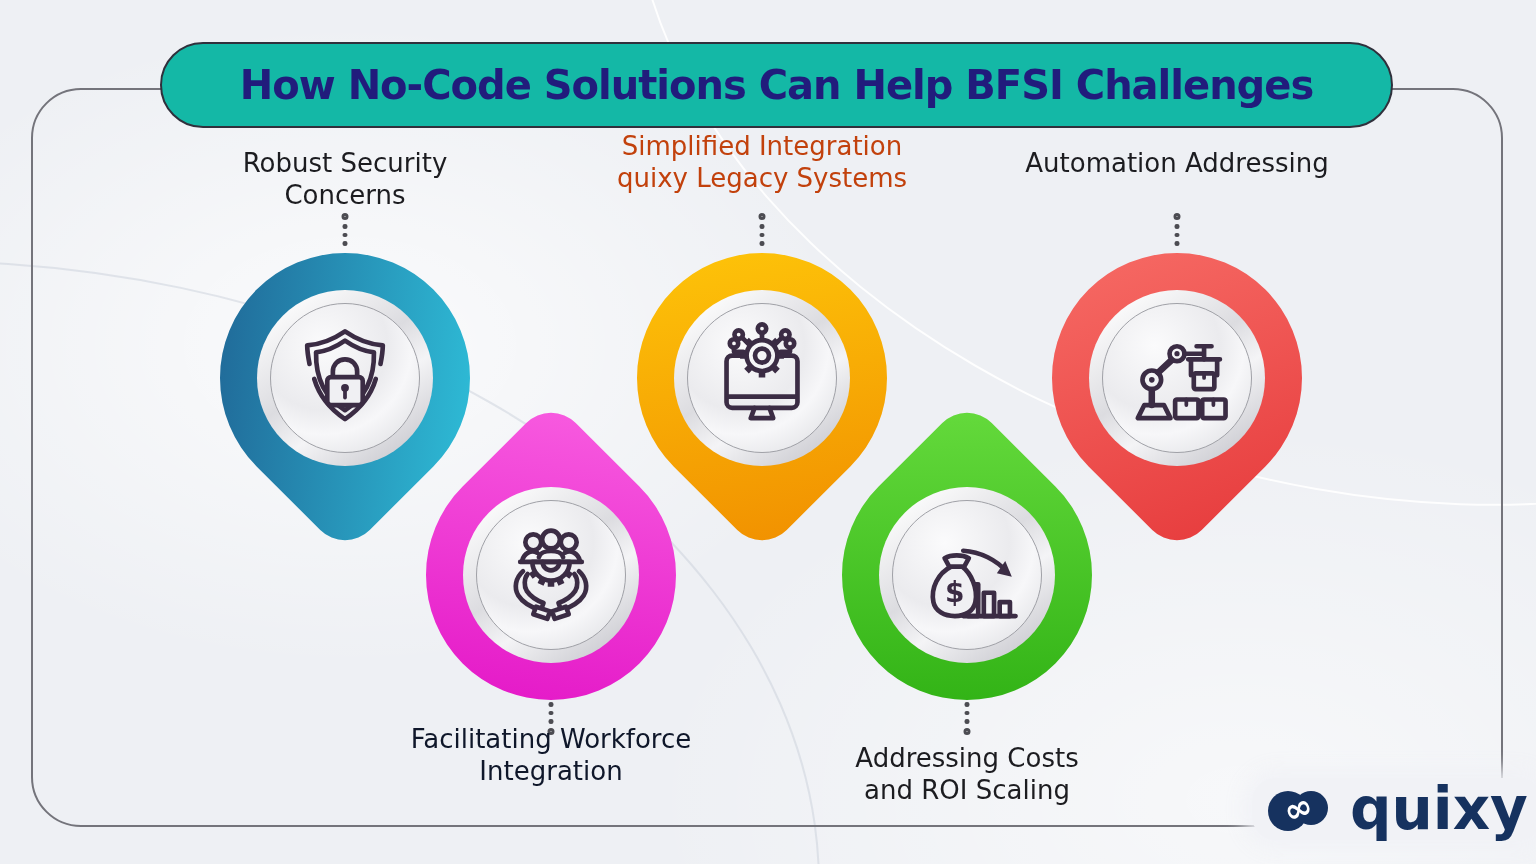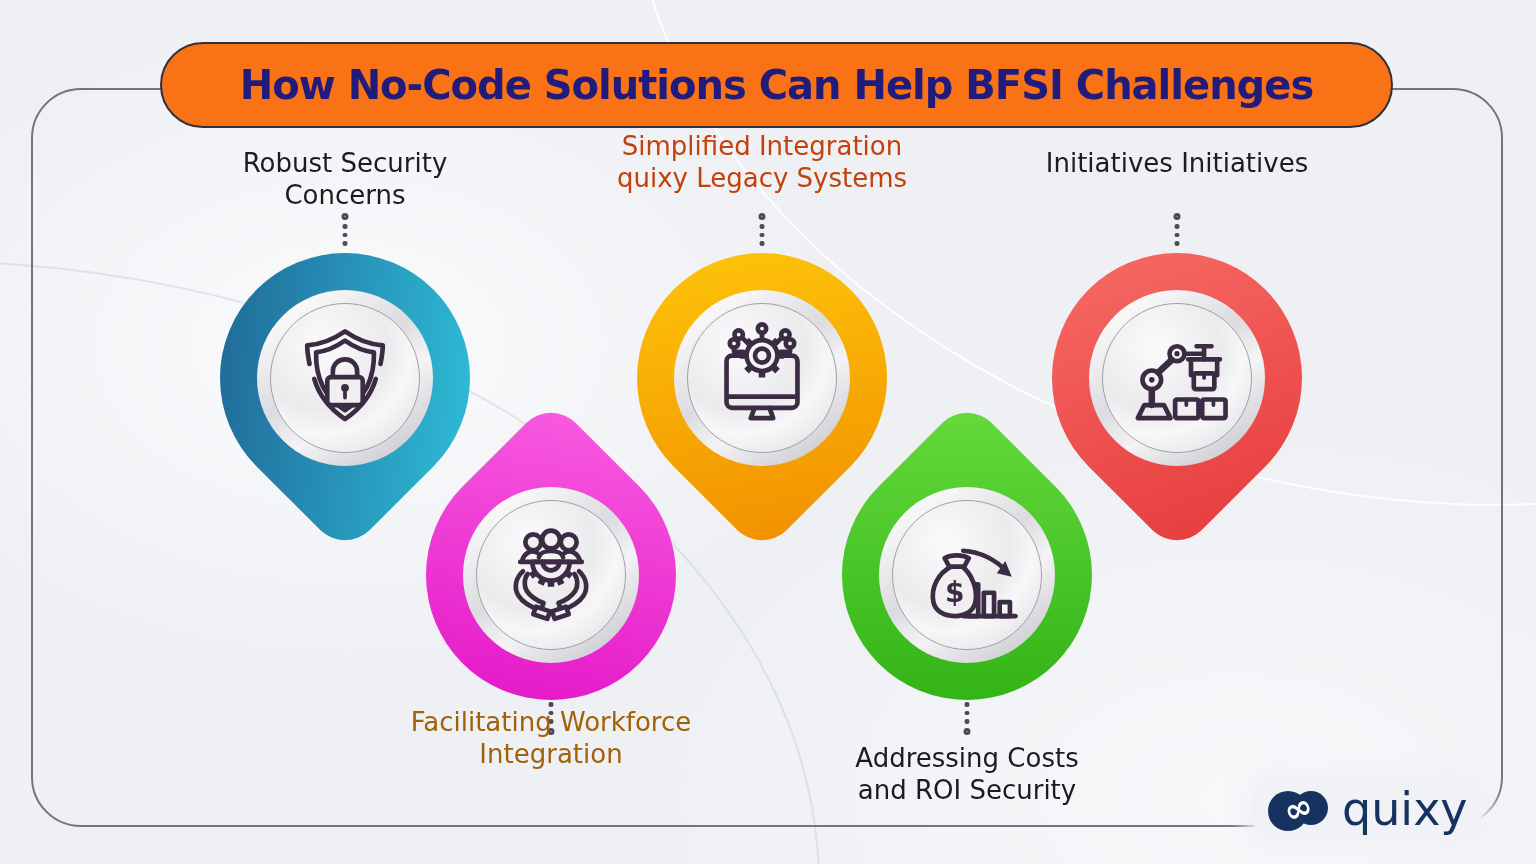--- a/index.html
+++ b/index.html
@@ -23,21 +23,21 @@
   .deco4 { width:1200px; height:760px; left:640px; top:420px;
            background:radial-gradient(closest-side, rgba(255,255,255,0.55), rgba(255,255,255,0)); }
 
   .card-border {
     position:absolute; left:31px; top:88px; width:1472px; height:739px;
     border:2px solid #74747b; border-radius:50px;
   }
 
   .title-pill {
     position:absolute; left:160px; top:42px; width:1233px; height:86px;
-    background:#f97316; border:2px solid #30303c; border-radius:46px;
+    background:#14b8a6; border:2px solid #30303c; border-radius:46px;
     display:flex; align-items:center; justify-content:center; z-index:5;
   }
   .title-pill h1 {
     font-size:40px; font-weight:800; letter-spacing:-1px;
     color:#211c7c; white-space:nowrap;
   }
 
   .item-label {
     position:absolute; transform:translateX(-50%);
     display:flex; flex-direction:column; align-items:center;
@@ -84,21 +84,21 @@
   .icon .f { fill:var(--ink); stroke:none; }
   .icon .bg { fill:#f0f0f3; }
 
   .logo {
     position:absolute; left:1252px; top:778px; height:62px; z-index:6;
     display:flex; align-items:center; gap:10px; padding:4px 14px;
     background:#f1f2f6; border-radius:24px;
     box-shadow:0 0 18px 10px rgba(241,242,246,0.9);
   }
   .logo-text {
-    font-size:46px; font-weight:400; color:#16325f; letter-spacing:0;
+    font-size:58px; font-weight:700; color:#16325f; letter-spacing:0;margin-left:8px;
   }
 </style>
 </head>
 <body>
 
 <div id="canvas">
 
   <div class="deco deco3"></div>
   <div class="deco deco4"></div>
   <div class="deco deco1"></div>
@@ -167,21 +167,21 @@
           <path class="s" d="M74,24 L81,17"></path>
             <circle class="s" cx="85" cy="13.5" r="4.5"></circle>
           <path class="s" d="M80,32 H90 V28"></path>
             <circle class="s" cx="90" cy="23" r="4.5"></circle>
         </svg>
       </div>
     </div>
   </div>
 
   <div class="item-label" style="left: 1177px; top: 147px; color: rgb(28, 28, 32);">
-    <span>Initiatives Initiatives</span>
+    <span>Automation Addressing</span>
   </div>
   <div class="connector" style="left:1177px; top:213px">
     <span class="ring"></span>
     <span class="dot"></span>
       <span class="dot"></span>
       <span class="dot"></span>
   </div>
   <div class="pin" style="left:1052px; top:253px">
     <div class="pin-shape down" style="background: linear-gradient(115deg, rgb(247, 108, 102), rgb(231, 61, 62));"></div>
     <div class="disc-outer">
@@ -227,21 +227,21 @@
         </svg>
       </div>
     </div>
   </div>
   <div class="connector" style="left:551px; top:702px">
     <span class="dot"></span>
       <span class="dot"></span>
       <span class="dot"></span>
     <span class="ring"></span>
   </div>
-  <div class="item-label" style="left: 551px; top: 706px; color: #a16207;">
+  <div class="item-label" style="left: 551px; top: 723px; color: #0f172a;">
     <span>Facilitating Workforce</span>
     <span>Integration</span>
   </div>
 
   <div class="pin" style="left:842px; top:450px">
     <div class="pin-shape up" style="background: linear-gradient(135deg, rgb(102, 219, 61), rgb(42, 173, 16));"></div>
     <div class="disc-outer">
       <div class="disc-inner">
         <svg class="icon" viewBox="0 0 120 120" style="--ink: #3B2C44;">
           <path class="s" d="M56,104 H112"></path>
@@ -258,21 +258,21 @@
     </div>
   </div>
   <div class="connector" style="left:967px; top:702px">
     <span class="dot"></span>
       <span class="dot"></span>
       <span class="dot"></span>
     <span class="ring"></span>
   </div>
   <div class="item-label" style="left: 967px; top: 742px; color: rgb(28, 28, 32);">
     <span>Addressing Costs</span>
-    <span>and ROI Security</span>
+    <span>and ROI Scaling</span>
   </div>
 
   <div class="logo">
     <svg width="66" height="50" viewBox="0 0 66 50">
       <circle cx="22" cy="27" r="20" fill="#16325f"></circle>
       <circle cx="45" cy="24" r="17" fill="#16325f"></circle>
       <text x="33" y="36" font-size="34" font-weight="bold" fill="#ffffff" text-anchor="middle" transform="rotate(-20 33 27)">∞</text>
     </svg>
     <span class="logo-text" style="color: rgb(22, 50, 95);">quixy</span>
   </div>

